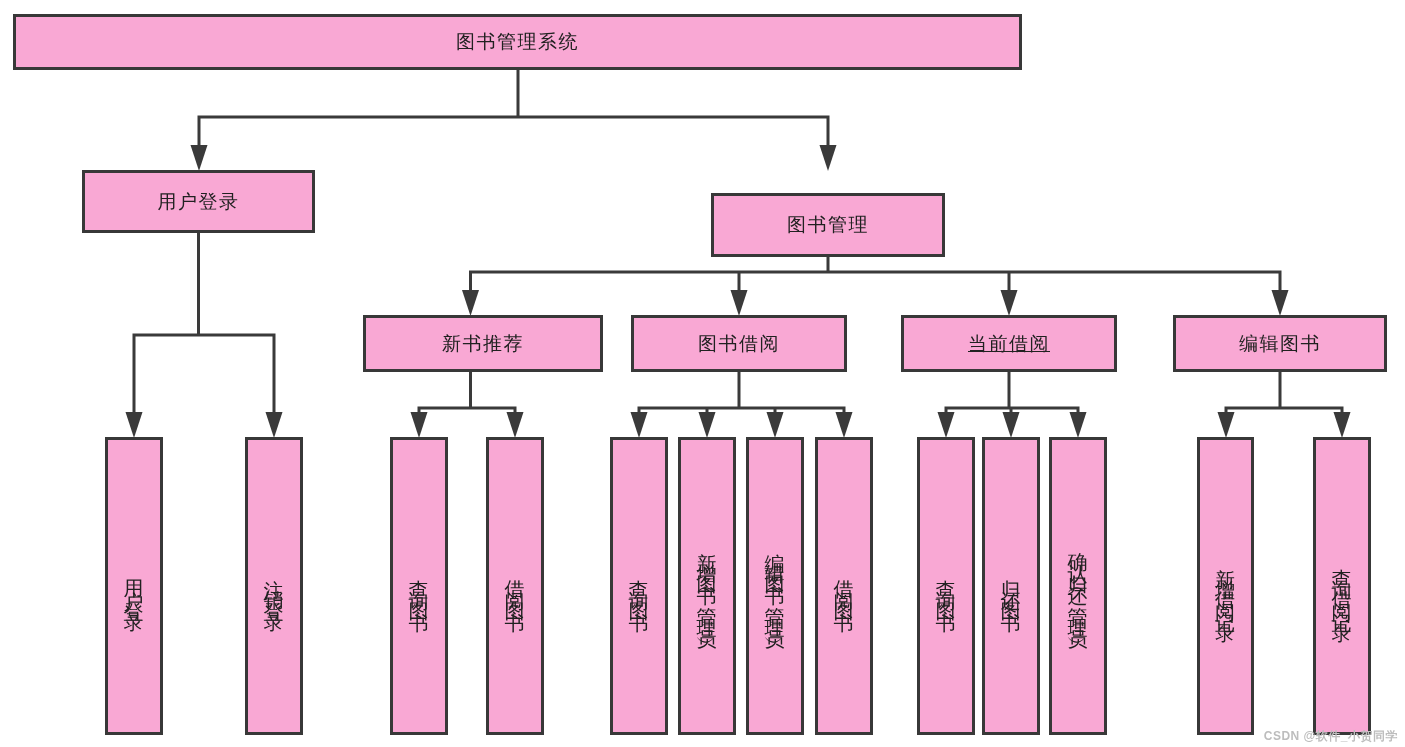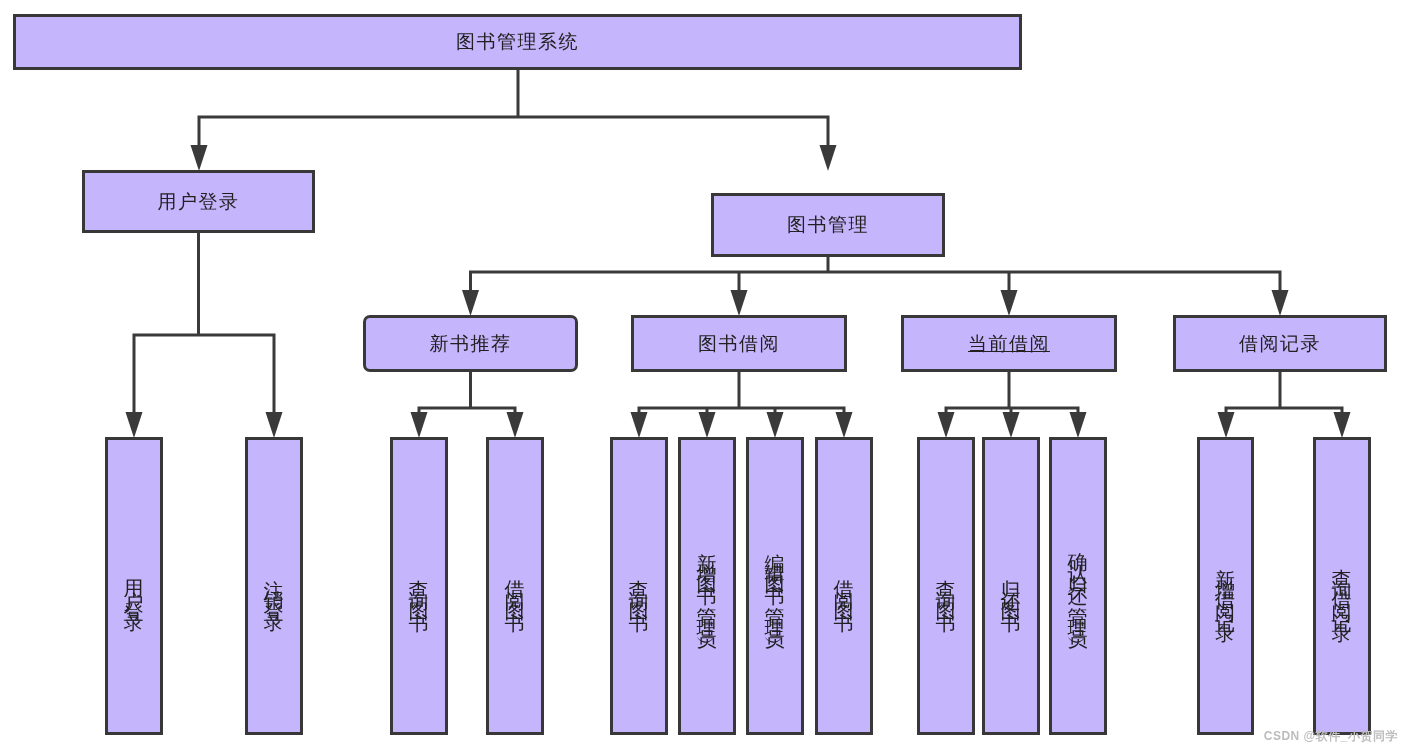--- a/index.html
+++ b/index.html
@@ -4,21 +4,21 @@
 <style>
   html,body{margin:0;padding:0;background:#ffffff;}
   .canvas{
     position:relative;width:1405px;height:747px;
     background:var(--bg,#ffffff);
     font-family:"Liberation Sans",sans-serif;
     overflow:hidden;
   }
   .connectors{position:absolute;left:0;top:0;z-index:0;}
   .node{
-    position:absolute;box-sizing:border-box;background:#c4b5fd;
+    position:absolute;box-sizing:border-box;background:#f9a8d4;
     border:3px solid var(--border,#383838);
     display:flex;align-items:center;justify-content:center;
     color:var(--text,#212121);z-index:1;
   }
   .h-node{font-size:19px;letter-spacing:1.5px;white-space:nowrap;}
   .v-node .vtext{
     writing-mode:vertical-rl;text-orientation:mixed;
     font-size:20px;letter-spacing:11px;line-height:1;
   }
   .watermark{
@@ -79,31 +79,31 @@
     <span>图书管理系统</span>
   </div>
 
   <div class="node h-node" style="left:82px;top:170px;width:233px;height:63px;">
     <span>用户登录</span>
   </div>
   <div class="node h-node" style="left:711px;top:169px;width:234px;height:64px;margin-top:24px;">
     <span>图书管理</span>
   </div>
 
-  <div class="node h-node" style="left:363px;top:315px;width:215px;height:57px;border-radius:7px;">
+  <div class="node h-node" style="left:363px;top:315px;width:240px;height:57px;">
     <span>新书推荐</span>
   </div>
   <div class="node h-node" style="left:631px;top:315px;width:216px;height:57px;">
     <span>图书借阅</span>
   </div>
   <div class="node h-node" style="left:901px;top:315px;width:216px;height:57px;text-decoration:underline;">
     <span>当前借阅</span>
   </div>
   <div class="node h-node" style="left:1173px;top:315px;width:214px;height:57px;">
-    <span>借阅记录</span>
+    <span>编辑图书</span>
   </div>
 
   <div class="node v-node" style="left:105px;top:437px;width:58px;height:298px;">
     <span class="vtext">用户登录</span>
   </div>
   <div class="node v-node" style="left:245px;top:437px;width:58px;height:298px;">
     <span class="vtext">注销登录</span>
   </div>
 
   <div class="node v-node" style="left:390px;top:437px;width:58px;height:298px;">

